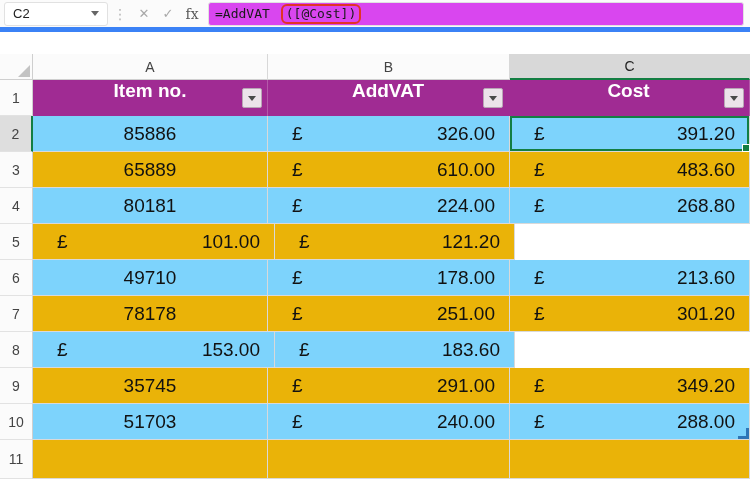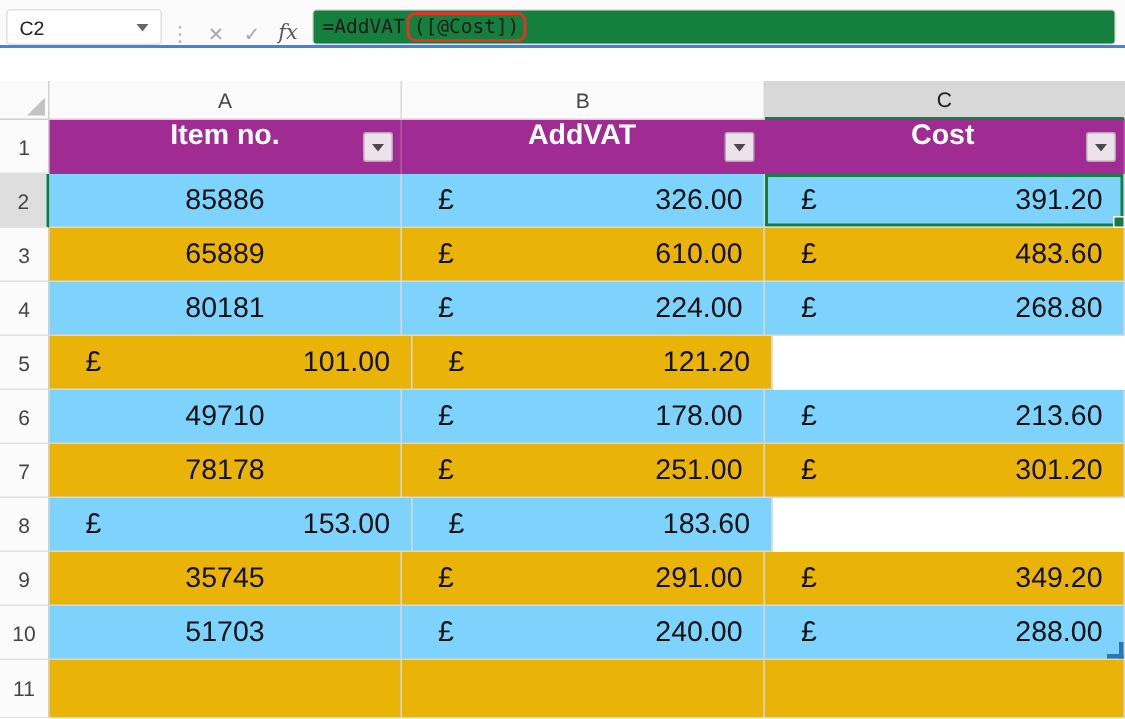--- a/index.html
+++ b/index.html
@@ -1,35 +1,35 @@
 <!DOCTYPE html>
 <html><head>
 <meta charset="utf-8">
 <style>
   *{box-sizing:border-box;margin:0;padding:0}
   html,body{width:750px;height:479px;overflow:hidden;background:#fff;
     font-family:"Liberation Sans",sans-serif}
   .app{width:750px;height:479px;display:flex;flex-direction:column}
 
   
-  .fstrip{flex:0 0 32px;display:flex;align-items:flex-end;background:#fbfbfb;
-    border-bottom:2px solid #3b82f6;padding:0 6px 0 4px}
+  .fstrip{flex:0 0 32px;display:flex;align-items:center;background:#fbfbfb;
+    border-bottom:5px solid #3b82f6;padding:0 6px 0 4px}
   .namebox{width:104px;height:24px;background:#fff;border:1px solid #e1e1e1;
     border-radius:3px;display:flex;align-items:center;justify-content:space-between;
     padding:0 8px;font-size:13px;color:#222}
   .nbchev{width:0;height:0;border-left:4px solid transparent;
     border-right:4px solid transparent;border-top:5px solid #666}
   .vdots{color:#b5b5b5;font-size:14px;margin:0 5px}
   .fbtn{width:24px;text-align:center;color:#a8a8a8;font-size:13px}
-  .fbtn.fx{font-family:"DejaVu Serif",serif;font-style:italic;color:#595959;font-size:14px}
-  .finput{flex:1;height:24px;margin-left:4px;background:#15803d;border:1px solid #e1e1e1;
+  .fbtn.fx{font-family:"DejaVu Serif",serif;color:#595959;font-size:14px}
+  .finput{flex:1;height:24px;margin-left:4px;background:#d946ef;border:1px solid #e1e1e1;
     border-radius:3px;display:flex;align-items:center;padding:0 6px;
     font-family:"DejaVu Sans Mono",monospace;font-size:13px;color:#1a1a1a;white-space:pre}
   .redbox{display:inline-flex;align-items:center;height:20px;border:2px solid #e03426;
-    border-radius:6px;padding:0 3px;margin-left:1px}
+    border-radius:6px;padding:0 3px;margin-left:11px}
 
   .gap{flex:0 0 22px;background:#fff}
 
   
   .sheet{flex:1;display:flex;flex-direction:column;overflow:hidden}
   .cA{width:235px}.cB{width:242px}.cC{width:240px}
   .hrow{display:flex;flex:0 0 26px}
   .corner{width:33px;position:relative;background:#fbfbfb;
     border-right:1px solid #cfcfcf;border-bottom:1px solid #cfcfcf}
   .ctri{position:absolute;right:2px;bottom:2px;width:0;height:0;

